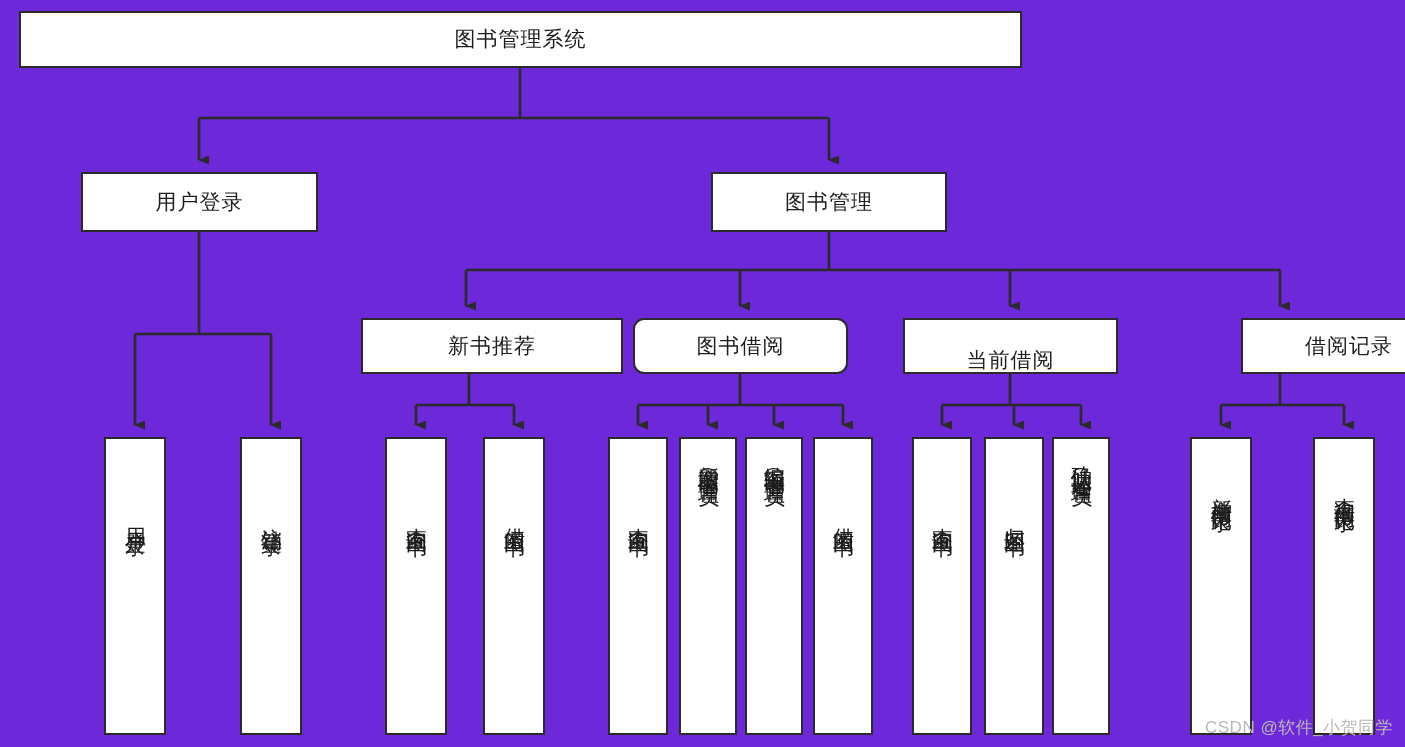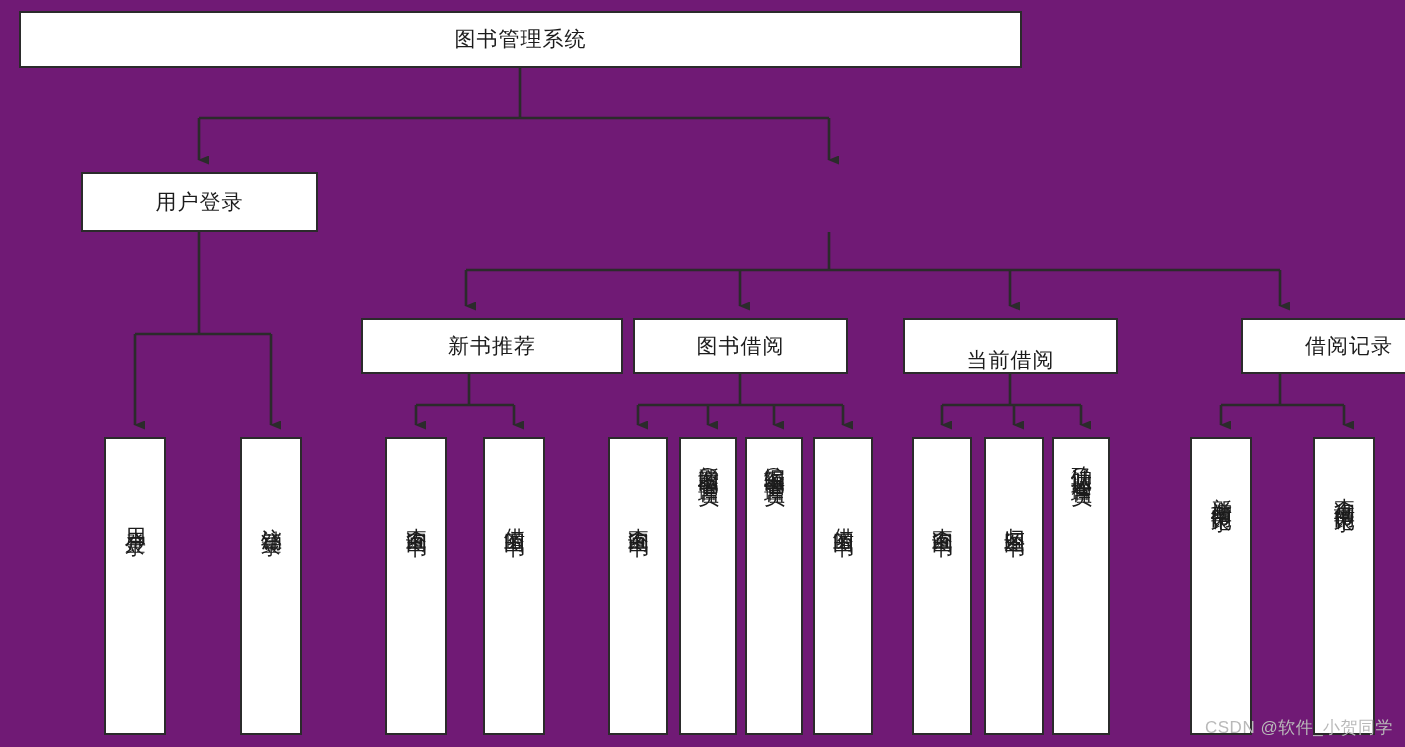--- a/index.html
+++ b/index.html
@@ -8,21 +8,21 @@
     padding: 0;
     background: #ffffff;
   }
   body {
     font-family: "Liberation Sans", "DejaVu Sans", sans-serif;
   }
   #canvas {
     position: relative;
     width: 1405px;
     height: 747px;
-    background: #701a75;
+    background: #6d28d9;
     overflow: hidden;
   }
   svg.edges {
     position: absolute;
     left: 0;
     top: 0;
     width: 1405px;
     height: 747px;
     pointer-events: none;
   }
@@ -125,25 +125,28 @@
     </g>
   </svg>
 
   <div class="node" style="left:19px; top:11px; width:1003px; height:57px;">
     <span class="label">图书管理系统</span>
   </div>
 
   <div class="node" style="left:81px; top:172px; width:237px; height:60px;">
     <span class="label">用户登录</span>
   </div>
+  <div class="node" style="left:711px; top:172px; width:236px; height:60px;">
+    <span class="label">图书管理</span>
+  </div>
 
   <div class="node" style="left:361px; top:318px; width:262px; height:56px;">
     <span class="label">新书推荐</span>
   </div>
-  <div class="node" style="left:633px; top:318px; width:215px; height:56px;">
+  <div class="node" style="left:633px; top:318px; width:215px; height:56px;border-radius:11px;">
     <span class="label">图书借阅</span>
   </div>
   <div class="node" style="left:903px; top:318px; width:215px; height:56px;align-items:flex-end;">
     <span class="label">当前借阅</span>
   </div>
   <div class="node" style="left:1241px; top:318px; width:216px; height:56px;">
     <span class="label">借阅记录</span>
   </div>
 
   <div class="node leaf" style="left:104px; top:437px; width:62px; height:298px; padding-top:72px;">

